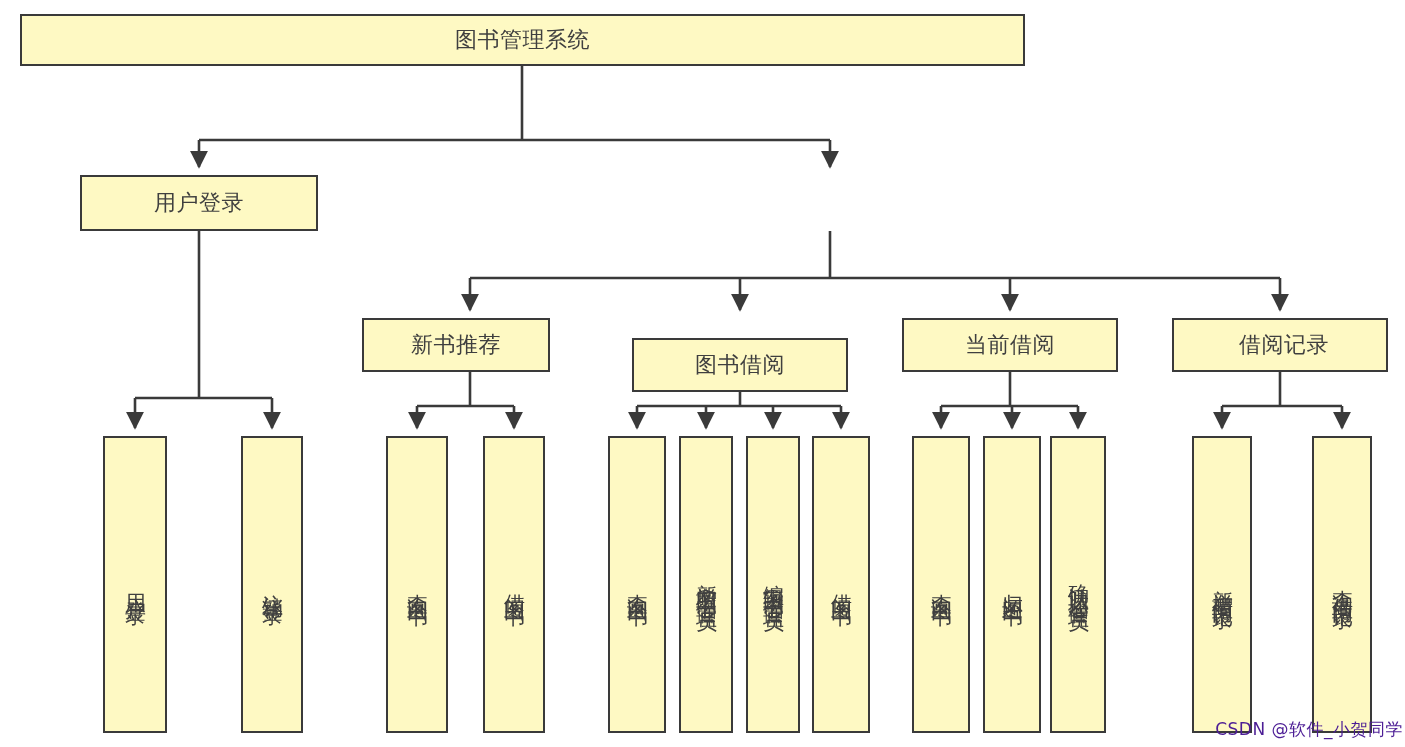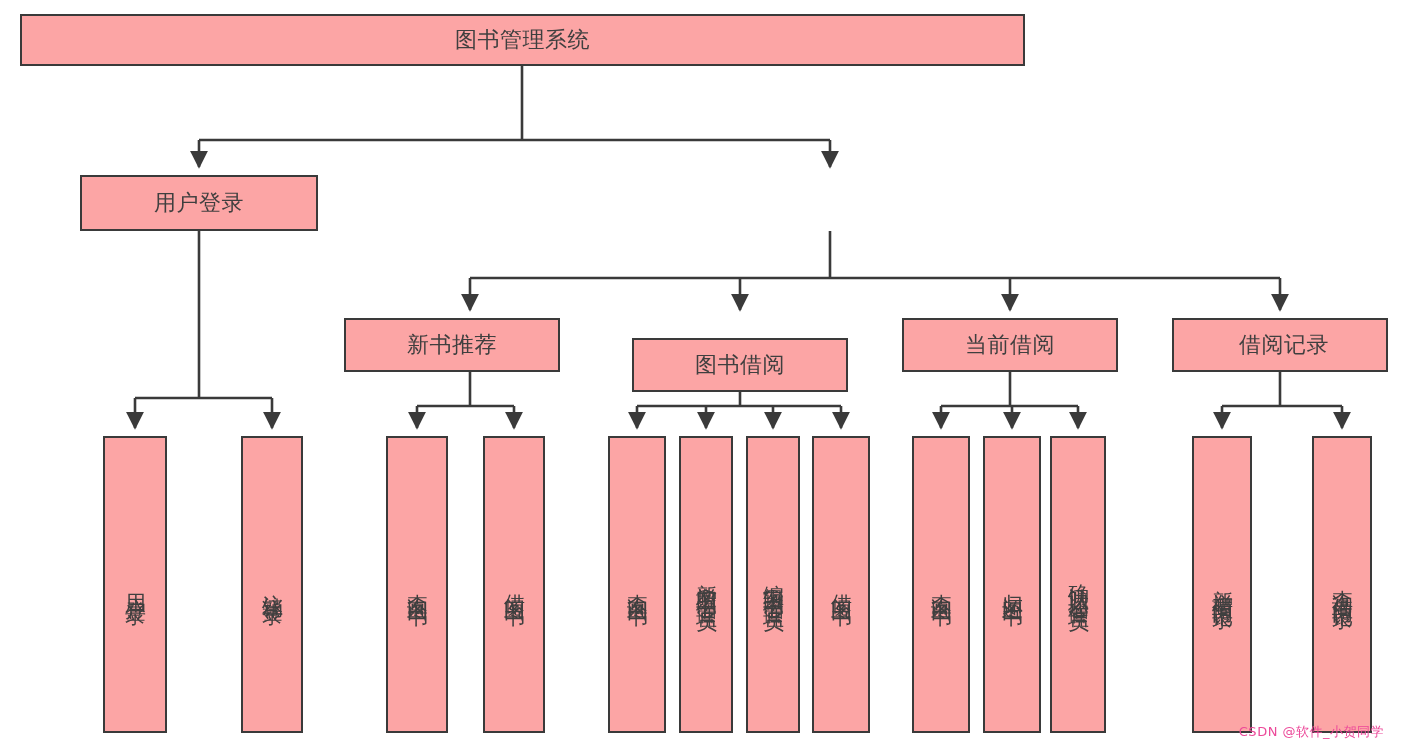--- a/index.html
+++ b/index.html
@@ -23,21 +23,21 @@
     left: 0;
     top: 0;
     width: 1405px;
     height: 747px;
     pointer-events: none;
   }
   .node {
     position: absolute;
     box-sizing: border-box;
     border: 2px solid #3a3a3a;
-    background: #fca5a5;
+    background: #fef9c3;
     display: flex;
     align-items: center;
     justify-content: center;
     color: #3f3f3f;
     line-height: 1.18;
   }
   .node.h {
     font-size: 22px;
     letter-spacing: 0.5px;
   }
@@ -50,24 +50,24 @@
     letter-spacing: 4px;
     white-space: nowrap;
     display: block;
   }
   .node .htext {
     white-space: nowrap;
     display: block;
   }
   #watermark {
     position: absolute;
-    right: 21px;
+    right: 2px;
     bottom: 6px;
-    font-size: 13px;
-    color: #ec4899;
+    font-size: 17px;
+    color: #4c1d95;
     letter-spacing: 0.5px;
     white-space: nowrap;
     user-select: none;
   }
 </style>
 </head>
 <body>
 
 <div id="canvas">
 
@@ -122,21 +122,21 @@
   </svg>
 
   <div class="node h" style="left:20px;top:14px;width:1005px;height:52px;">
     <span class="htext">图书管理系统</span>
   </div>
 
   <div class="node h" style="left:80px;top:175px;width:238px;height:56px;">
     <span class="htext">用户登录</span>
   </div>
 
-  <div class="node h" style="left:344px;top:318px;width:216px;height:54px;">
+  <div class="node h" style="left:362px;top:318px;width:188px;height:54px;">
     <span class="htext">新书推荐</span>
   </div>
   <div class="node h" style="left:632px;top:318px;width:216px;height:54px;margin-top:20px;">
     <span class="htext">图书借阅</span>
   </div>
   <div class="node h" style="left:902px;top:318px;width:216px;height:54px;">
     <span class="htext">当前借阅</span>
   </div>
   <div class="node h" style="left:1172px;top:318px;width:216px;height:54px;padding-left:8px;">
     <span class="htext">借阅记录</span>

